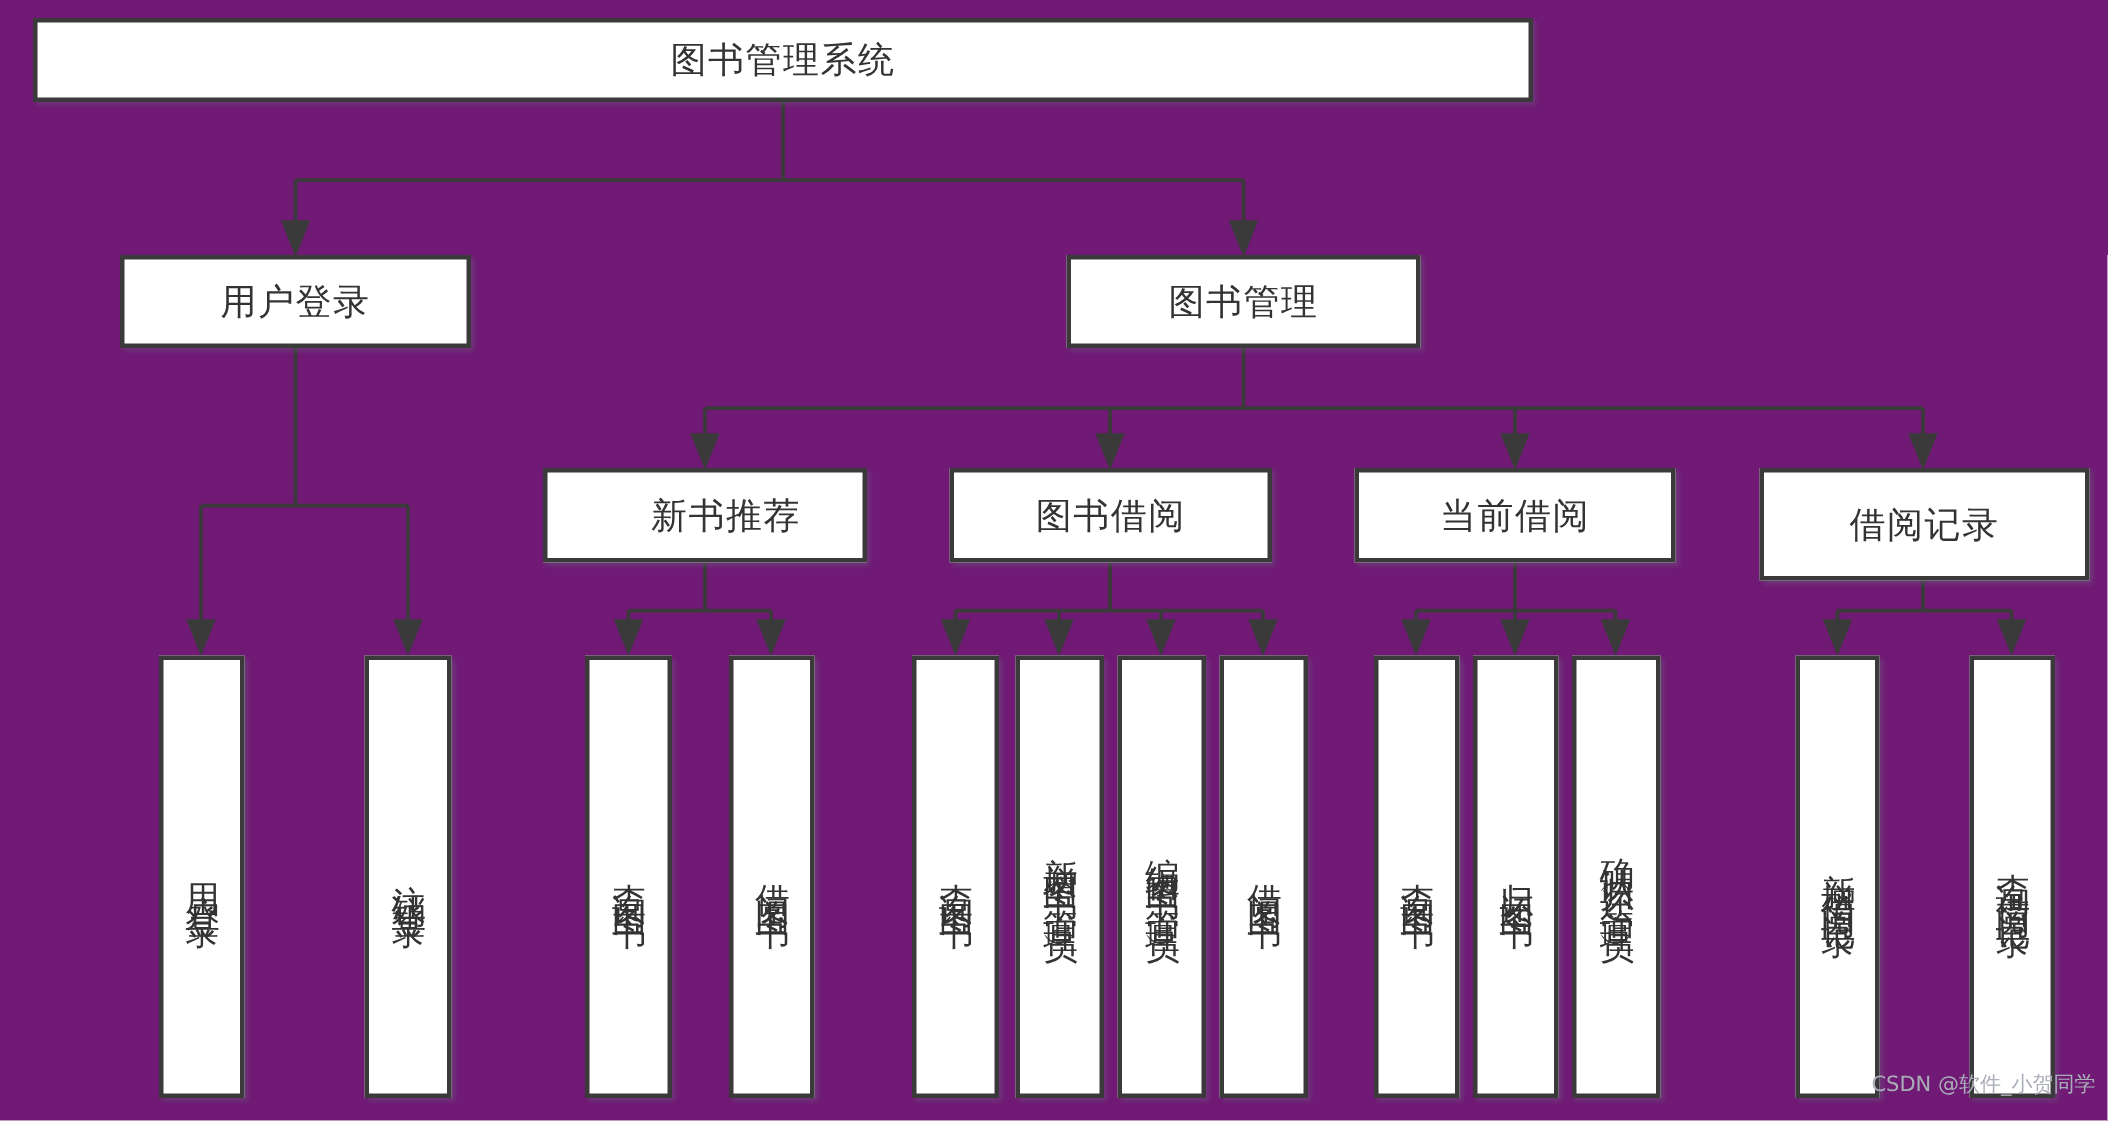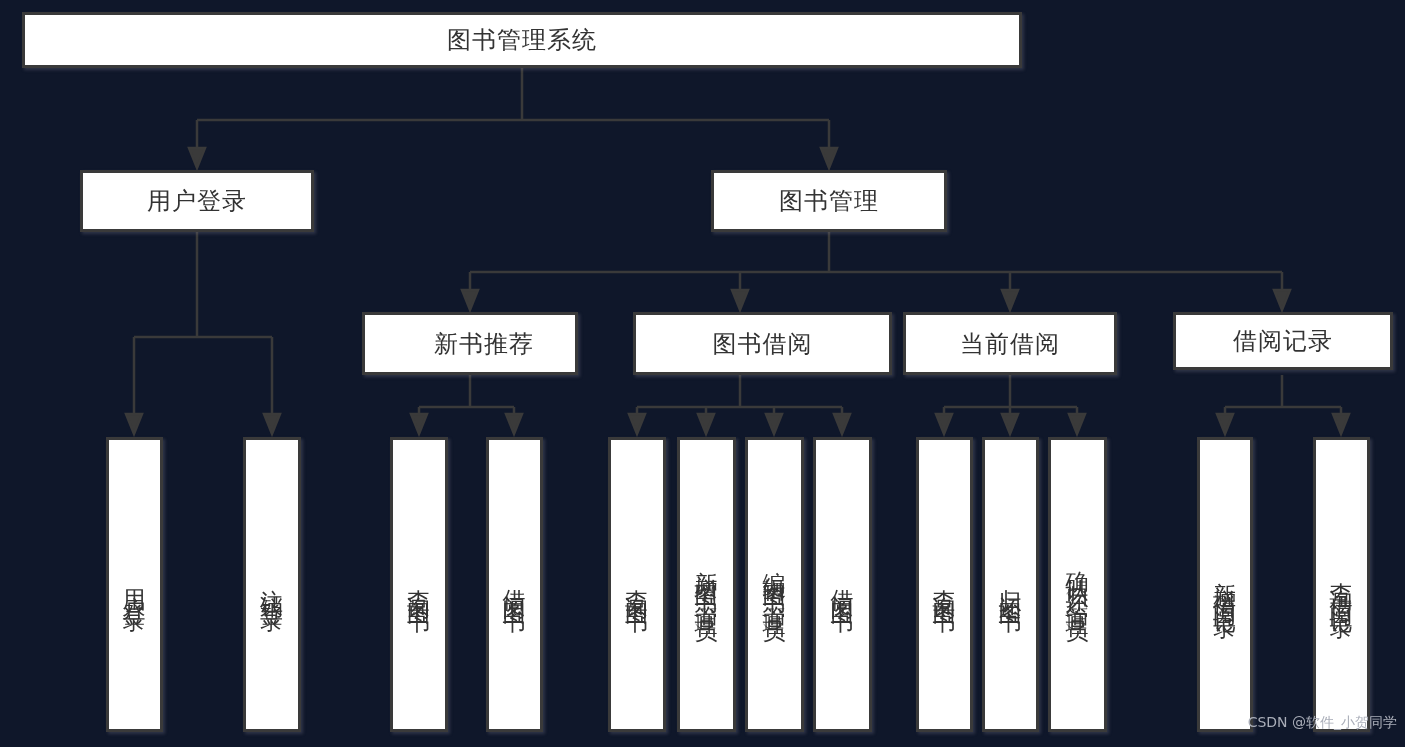--- a/index.html
+++ b/index.html
@@ -5,21 +5,21 @@
   html, body {
     margin: 0;
     padding: 0;
     background: #ffffff;
     font-family: "DejaVu Sans", "Liberation Sans", sans-serif;
   }
   #stage {
     position: relative;
     width: 1405px;
     height: 747px;
-    background: #0f172a;
+    background: #701a75;
     overflow: hidden;
   }
   #connectors {
     position: absolute;
     left: 0; top: 0;
     width: 1405px;
     height: 747px;
     z-index: 1;
   }
   .node {
@@ -41,23 +41,23 @@
     font-size: 23px;
     line-height: 1.05;
     letter-spacing: 7px;
     color: #333333;
   }
   
   #n-root           { left: 22px;   top: 12px;  width: 1000px; height: 56px; }
   #n-user-login     { left: 80px;   top: 170px; width: 234px;  height: 62px; }
   #n-book-mgmt      { left: 711px;  top: 170px; width: 236px;  height: 62px; justify-content: center; }
   #n-new-book-rec   { left: 362px;  top: 312px; width: 216px;  height: 63px; padding-left: 28px; }
-  #n-book-borrow    { left: 633px;  top: 312px; width: 259px;  height: 63px; }
+  #n-book-borrow    { left: 633px;  top: 312px; width: 215px;  height: 63px; }
   #n-current-borrow { left: 903px;  top: 312px; width: 214px;  height: 63px; }
-  #n-borrow-records { left: 1173px; top: 312px; width: 220px;  height: 58px; }
+  #n-borrow-records { left: 1173px; top: 312px; width: 220px;  height: 75px; }
 
   #n-login      { left: 106px;  top: 437px; width: 57px; height: 295px; }
   #n-logout     { left: 243px;  top: 437px; width: 58px; height: 295px; }
   #n-nb-query   { left: 390px;  top: 437px; width: 58px; height: 295px; }
   #n-nb-borrow  { left: 486px;  top: 437px; width: 57px; height: 295px; }
   #n-bb-query   { left: 608px;  top: 437px; width: 58px; height: 295px; }
   #n-bb-add     { left: 677px;  top: 437px; width: 59px; height: 295px; }
   #n-bb-edit    { left: 745px;  top: 437px; width: 59px; height: 295px; }
   #n-bb-borrow  { left: 813px;  top: 437px; width: 59px; height: 295px; }
   #n-cb-query   { left: 916px;  top: 437px; width: 57px; height: 295px; }

